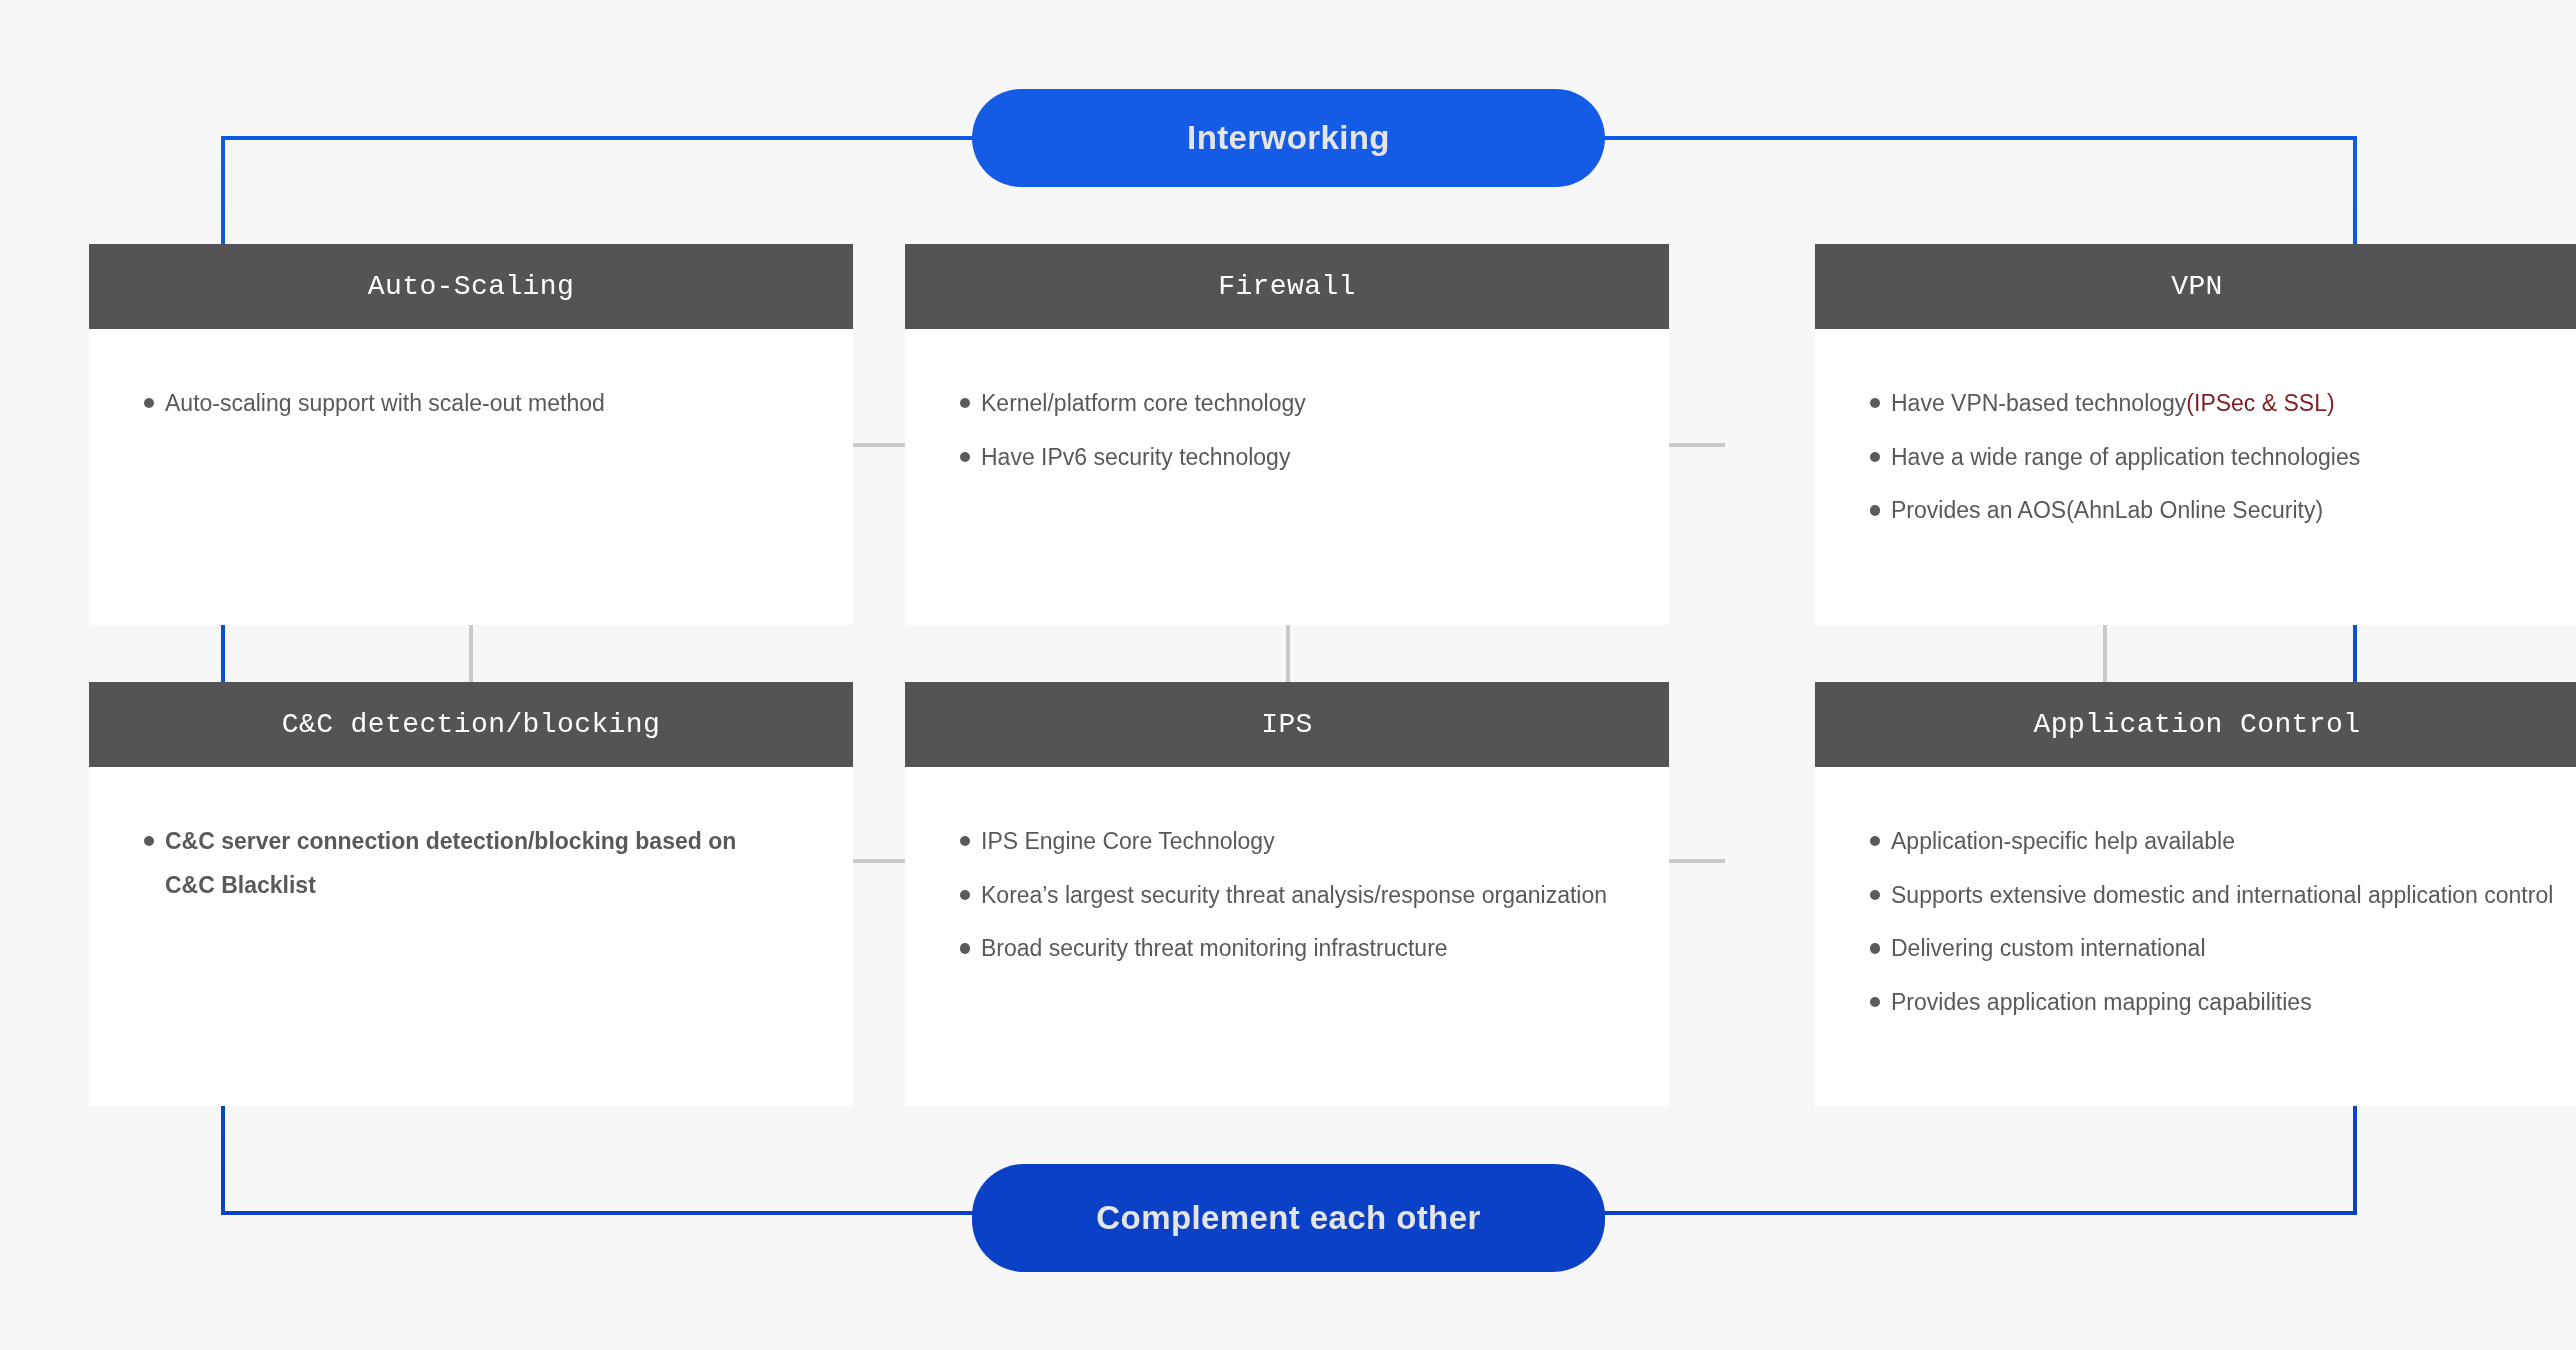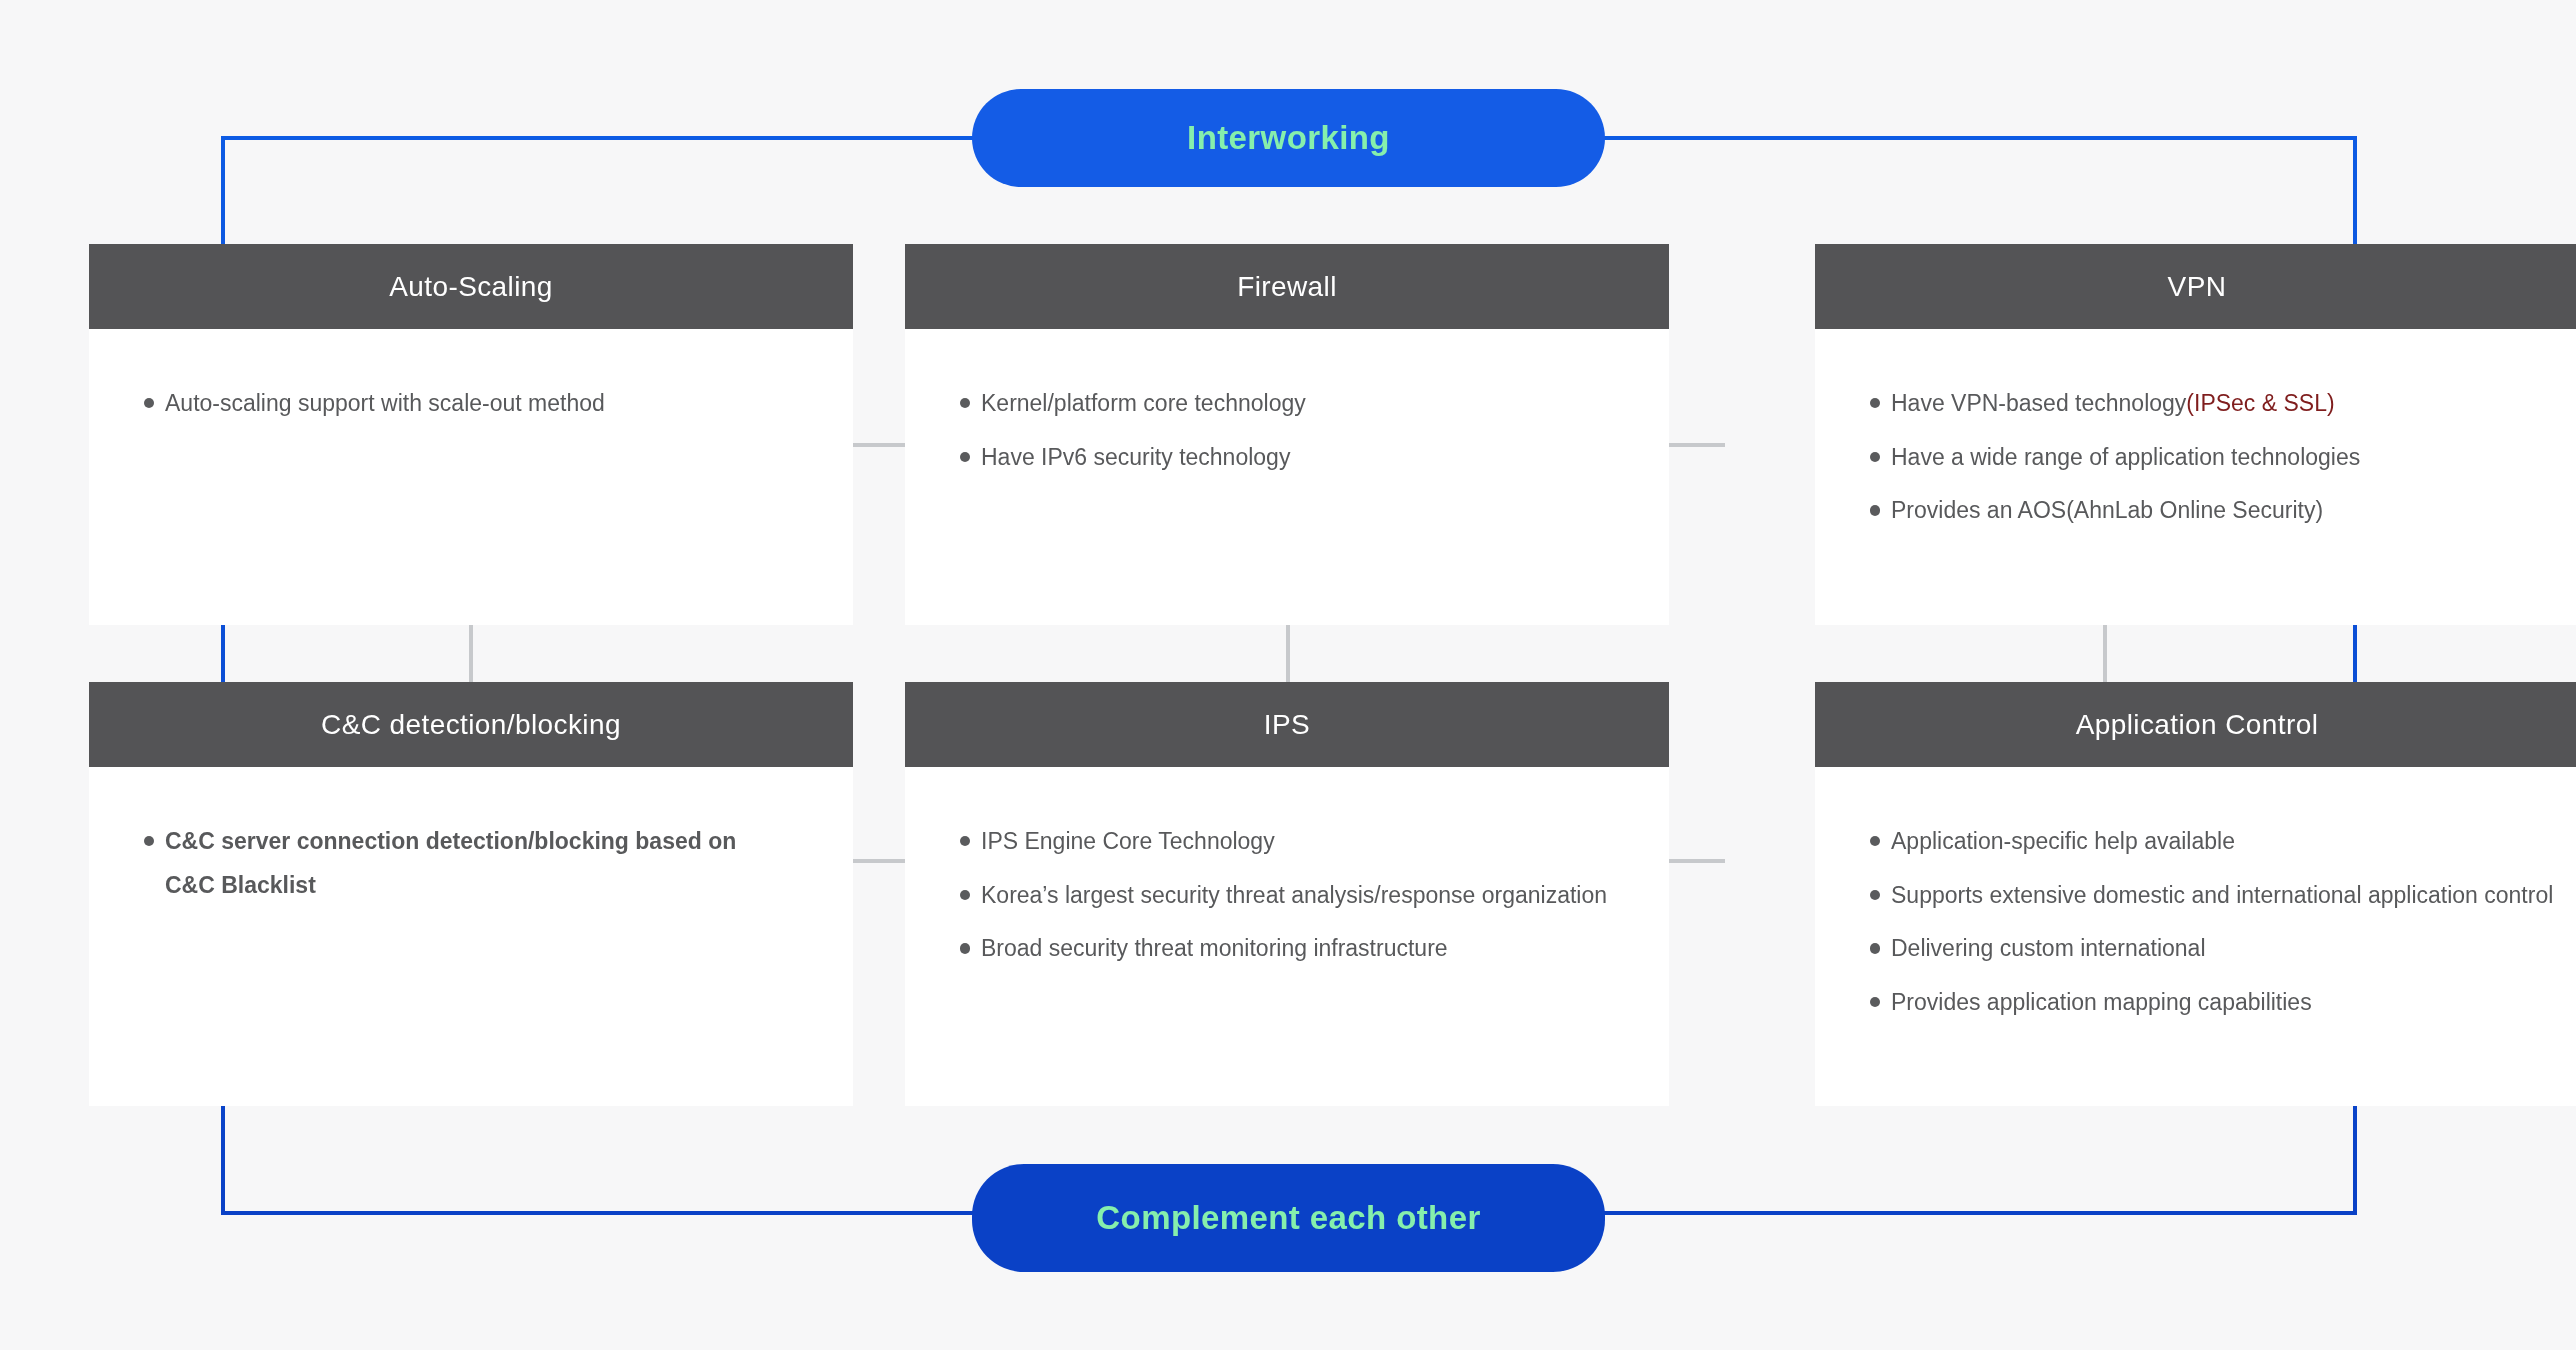--- a/index.html
+++ b/index.html
@@ -30,42 +30,42 @@
 
   
   .box { position:absolute; width:764px; background:#ffffff; z-index:2; }
   .c1 { left:89px; }  .c2 { left:905px; }  .c3 { left:1815px; }
   .r1 { top:244px; height:381px; }
   .r2 { top:682px; height:424px; }
 
   .box-header {
     height:85px; background:#545456; color:#ffffff;
     font-size:28px; letter-spacing:0.4px;
-    display:flex; align-items:center; justify-content:center;
+    display:flex; align-items:center; justify-content:center;font-family:Liberation Mono, monospace;
   }
   .box-body { padding:52px 6px 0 76px; }
   .box-body ul { margin:0; padding:0; }
   .box-body li {
     position:relative; list-style:none;
     font-size:23px; line-height:44px; color:#58595b;
     margin-bottom:9.6px;
   }
   .box-body li::before {
     content:""; position:absolute; left:-21px; top:17px;
     width:10.4px; height:10.4px; border-radius:50%; background:#5a5b5d;
   }
   .muted { color:#7f1d1d; }
   .narrow-a { max-width:637px; }
   .narrow-b { max-width:607px;font-weight:bold; }
 
   
   .pill {
     position:absolute; left:972px; width:633px; z-index:3;
     display:flex; align-items:center; justify-content:center;
-    color:#86efac; font-weight:bold; font-size:33px;
+    color:#e5e5e5; font-weight:bold; font-size:33px;
     border-radius:52px; letter-spacing:0.4px;
   }
   .pill-top    { top:89px;  height:98px; background:#145ce6; }
   .pill-bottom { top:1164px; height:108px; background:#0a41c6; }
 </style>
 </head>
 <body>
 
 <div class="canvas">
 

